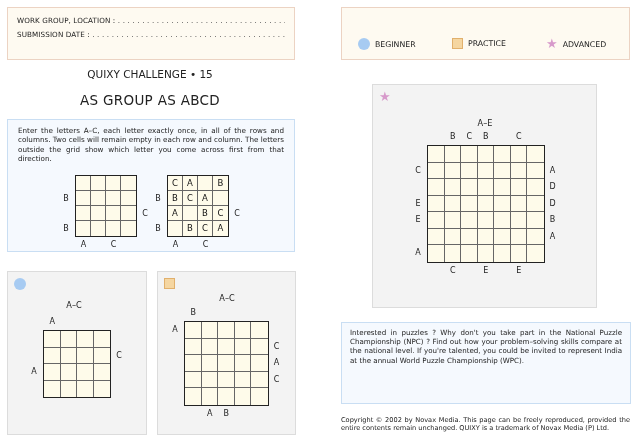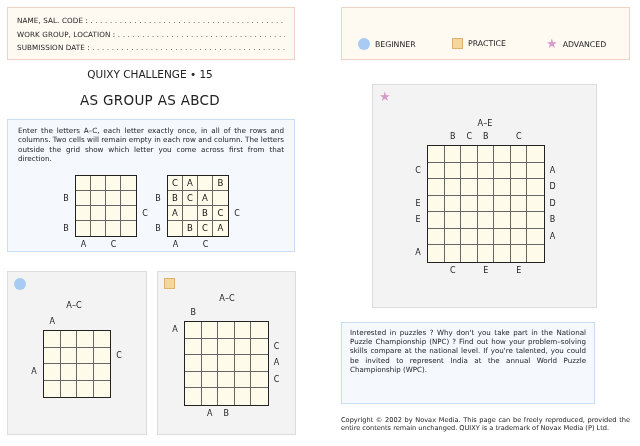--- a/index.html
+++ b/index.html
@@ -33,35 +33,31 @@
   .skill-box {
     left: 341px; top: 7px; width: 289px; height: 53px;
     background: #fefaf1; border: 1px solid #ecd3c3;
   }
   .skill-title { position: absolute; left: 0; width: 100%; top: 7px; text-align: center; font-size: 11.5px; letter-spacing: 0.2px; }
   .legend-item { position: absolute; top: 30px; font-size: 7.8px; display: flex; align-items: center; gap: 5px; }
   .dot { width: 12px; height: 12px; border-radius: 50%; background: #a7cbf2; display: inline-block; }
   .square { width: 11px; height: 11px; background: #f5d6a1; border: 1px solid #e1b06c; display: inline-block; }
   .star { font-size: 13px; color: #d79acb; line-height: 12px; }
   .info-box {
-    left: 341px; top: 322px; width: 254px; height: 82px;
+    left: 341px; top: 322px; width: 290px; height: 82px;
     background: #f5f9fe; border: 1px solid #c9def3; padding: 5px 8px;
     font-size: 7.1px; line-height: 9.2px;
   }
   .info-link { text-align: center; font-size: 9.5px; color: #2b3f9a; margin-top: 4px; letter-spacing: 0.3px; }
   .copyright { left: 341px; top: 416px; width: 289px; font-size: 6.6px; line-height: 8.4px; text-align: justify; color: #222; }
 </style>
 </head>
 <body>
 
 <div class="abs header-box">
-  <div class="form-line">
-    <span>NAME, SAL. CODE  :</span>
-    <span class="form-dots">........................................</span>
-  </div>
   <div class="form-line">
     <span>WORK GROUP, LOCATION :</span>
     <span class="form-dots">.....................................</span>
   </div>
   <div class="form-line">
     <span>SUBMISSION DATE :</span>
     <span class="form-dots">........................................</span>
   </div>
 </div>
 

